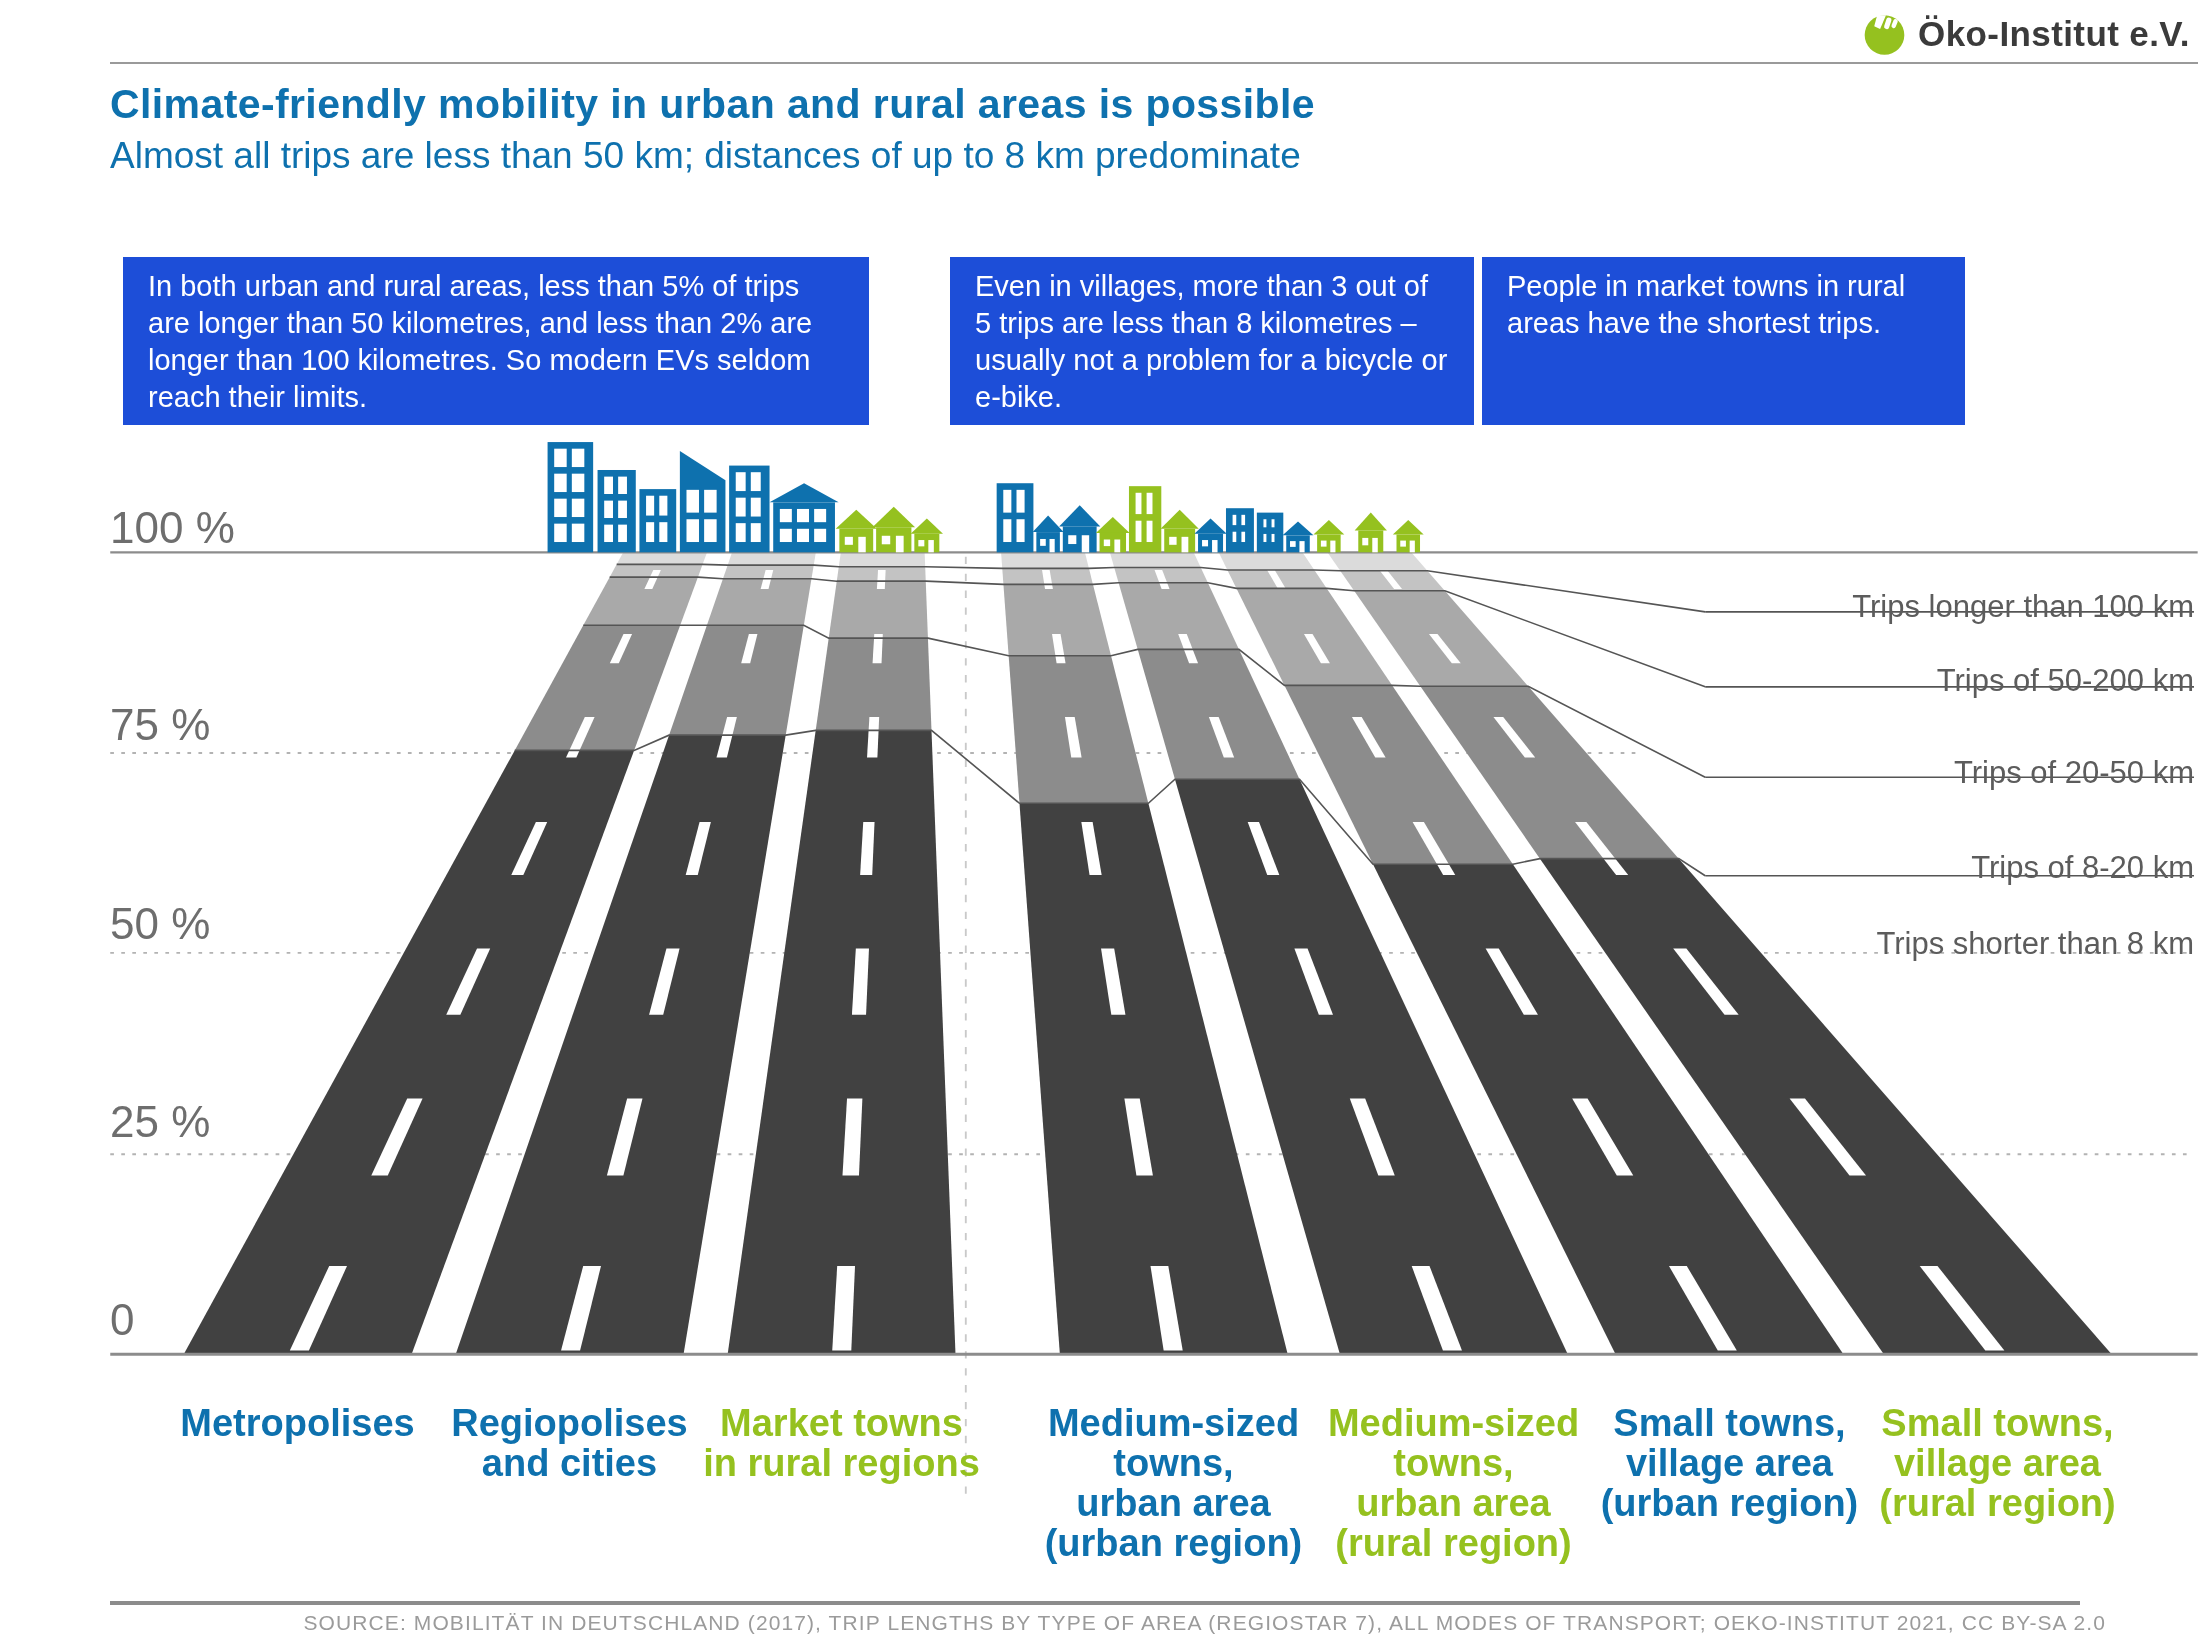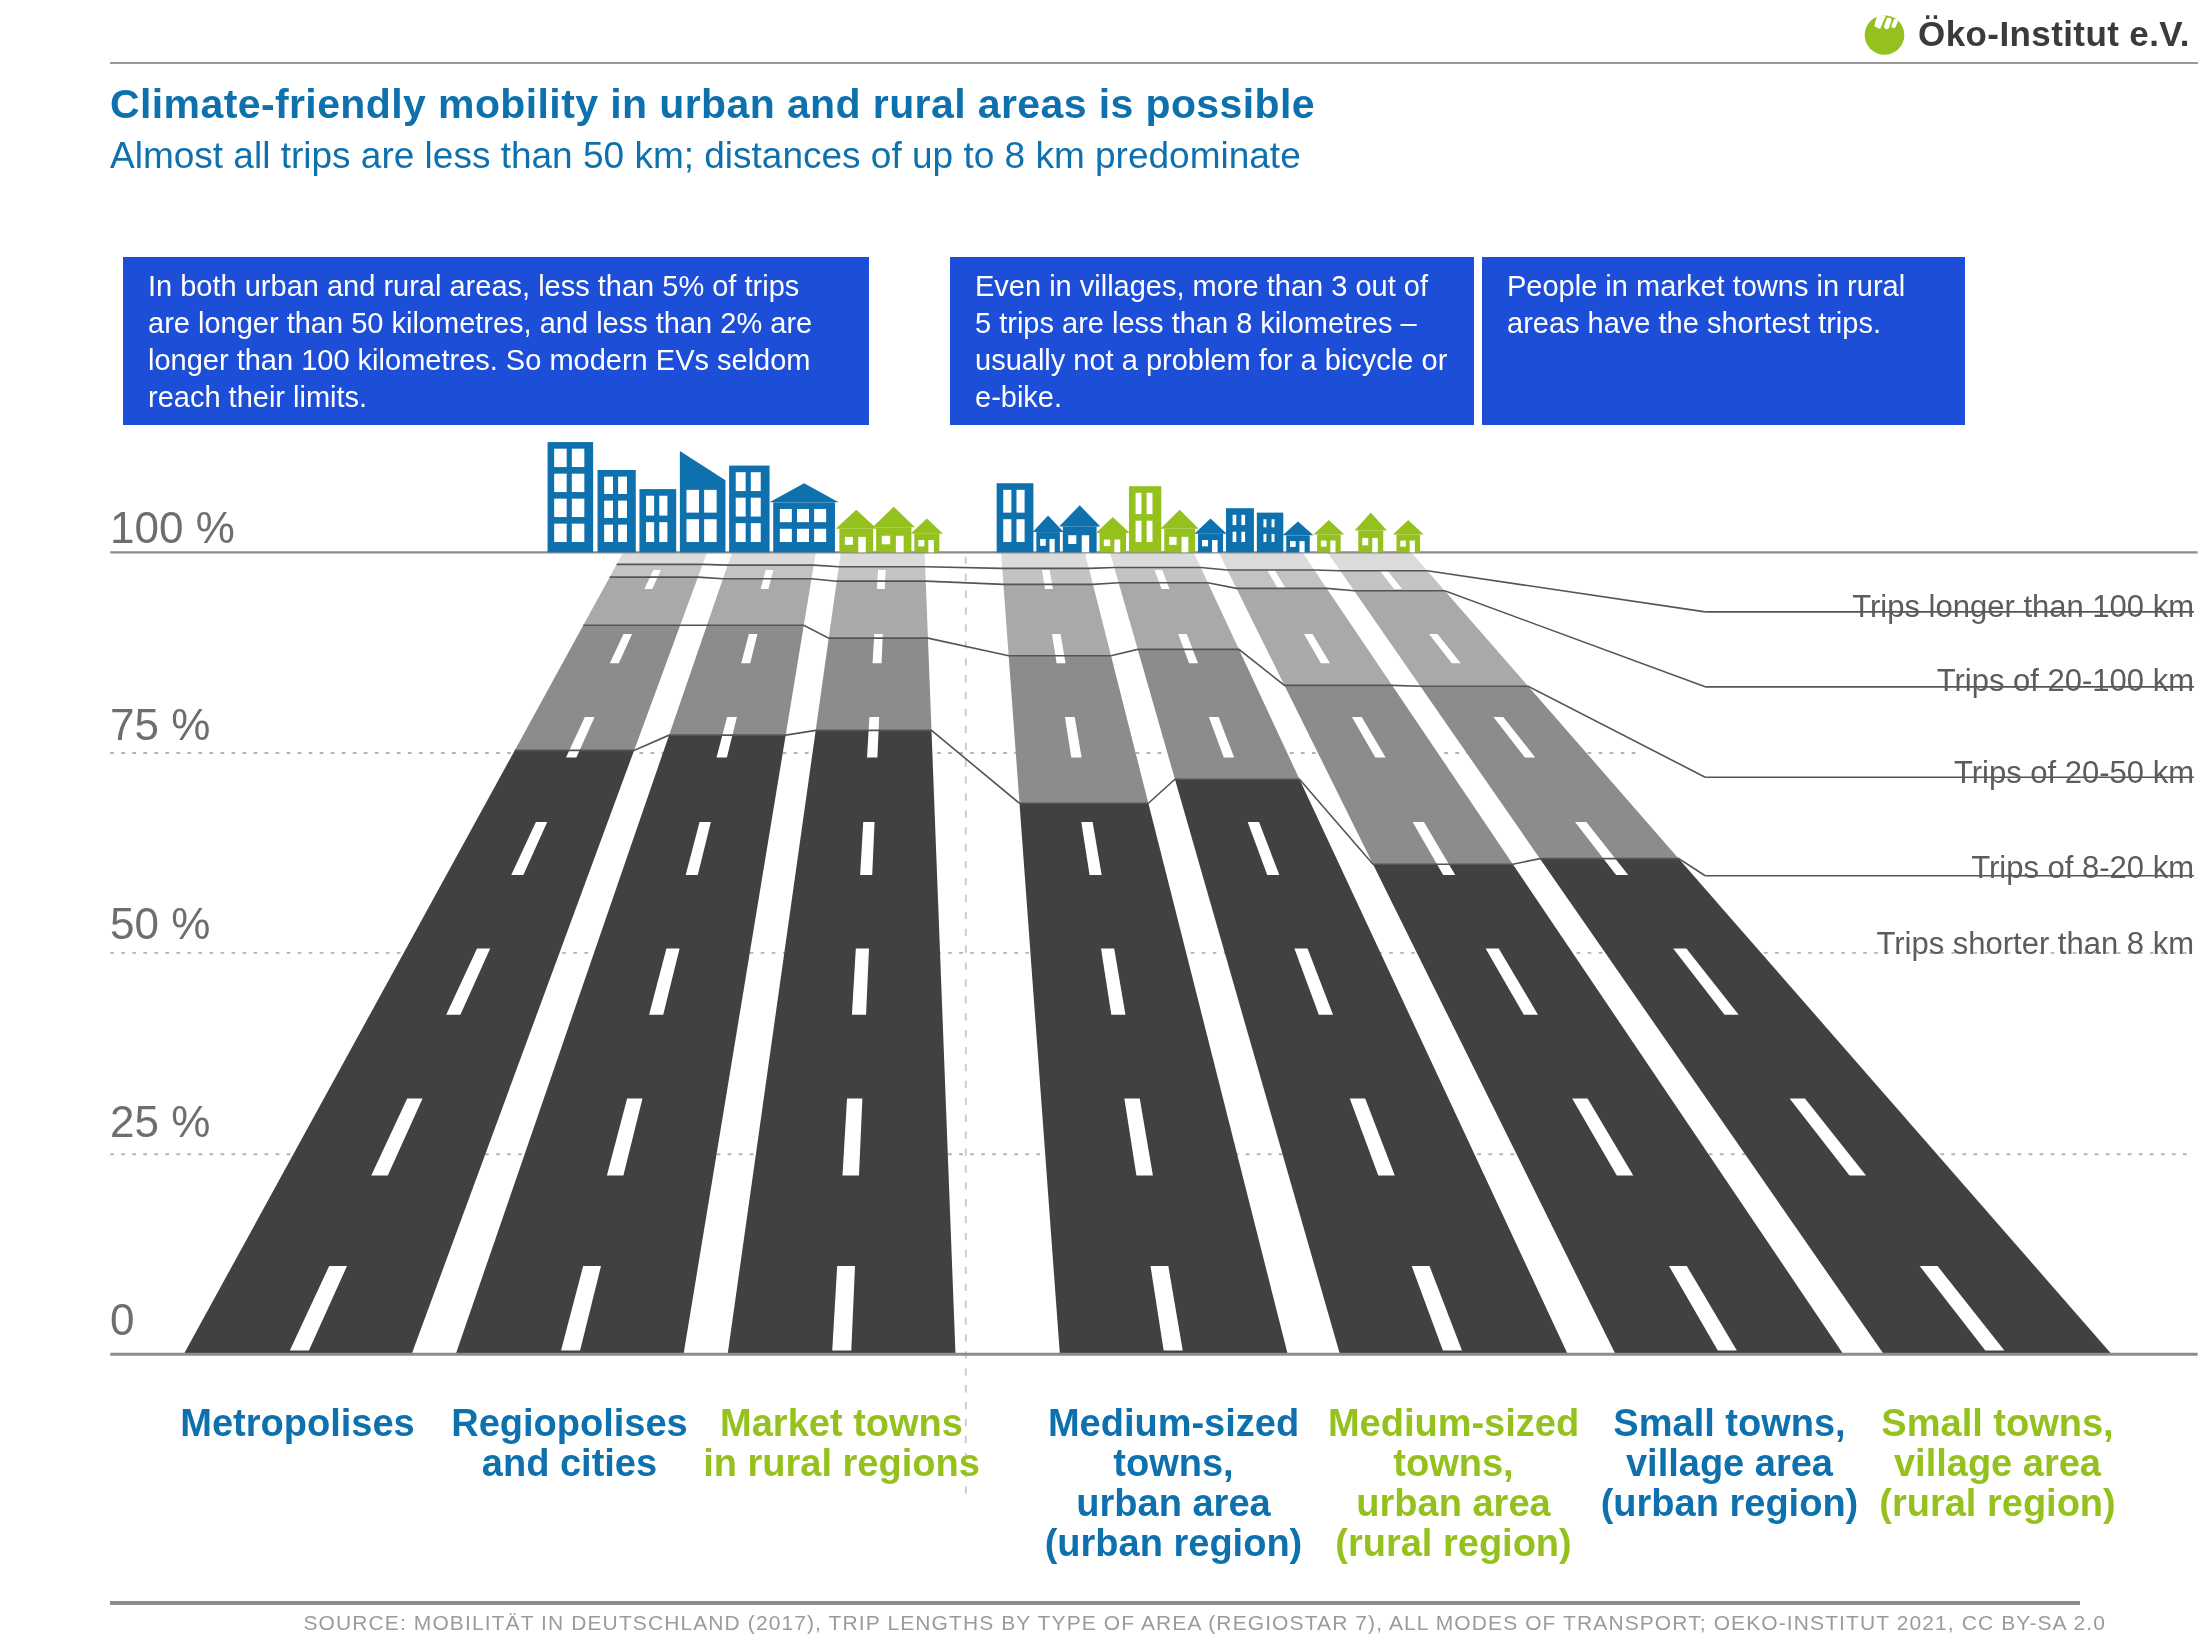--- a/index.html
+++ b/index.html
@@ -342,21 +342,21 @@
   <div class="callout" style="left:906px;width:524px;margin-left:44px;">Even in villages, more than 3 out of 5 trips are less than 8 kilometres – usually not a problem for a bicycle or e-bike.</div>
   <div class="callout" style="left:1482px;width:483px;">People in market towns in rural areas have the shortest trips.</div>
 
   <div class="ylabel" style="top:528px;">100 %</div>
   <div class="ylabel" style="top:725px;">75 %</div>
   <div class="ylabel" style="top:924px;">50 %</div>
   <div class="ylabel" style="top:1122px;">25 %</div>
   <div class="ylabel" style="top:1320px;">0</div>
 
   <div class="bandlabel" style="top:587px;">Trips longer than 100 km</div>
-  <div class="bandlabel" style="top:661px;">Trips of 20-100 km</div>
+  <div class="bandlabel" style="top:661px;">Trips of 50-200 km</div>
   <div class="bandlabel" style="top:753px;">Trips of 20-50 km</div>
   <div class="bandlabel" style="top:848px;">Trips of 8-20 km</div>
   <div class="bandlabel" style="top:924px;">Trips shorter than 8 km</div>
 
   <div id="catlabels">
       <div class="catlabel" style="left: 298px; color: rgb(14, 113, 174);">Metropolises</div>
       <div class="catlabel" style="left: 570px; color: rgb(14, 113, 174);">Regiopolises<br>and cities</div>
       <div class="catlabel" style="left: 842px; color: rgb(149, 193, 31);">Market towns<br>in rural regions</div>
       <div class="catlabel" style="left: 1174px; color: rgb(14, 113, 174);">Medium-sized<br>towns,<br>urban area<br>(urban region)</div>
       <div class="catlabel" style="left: 1454px; color: rgb(149, 193, 31);">Medium-sized<br>towns,<br>urban area<br>(rural region)</div>

